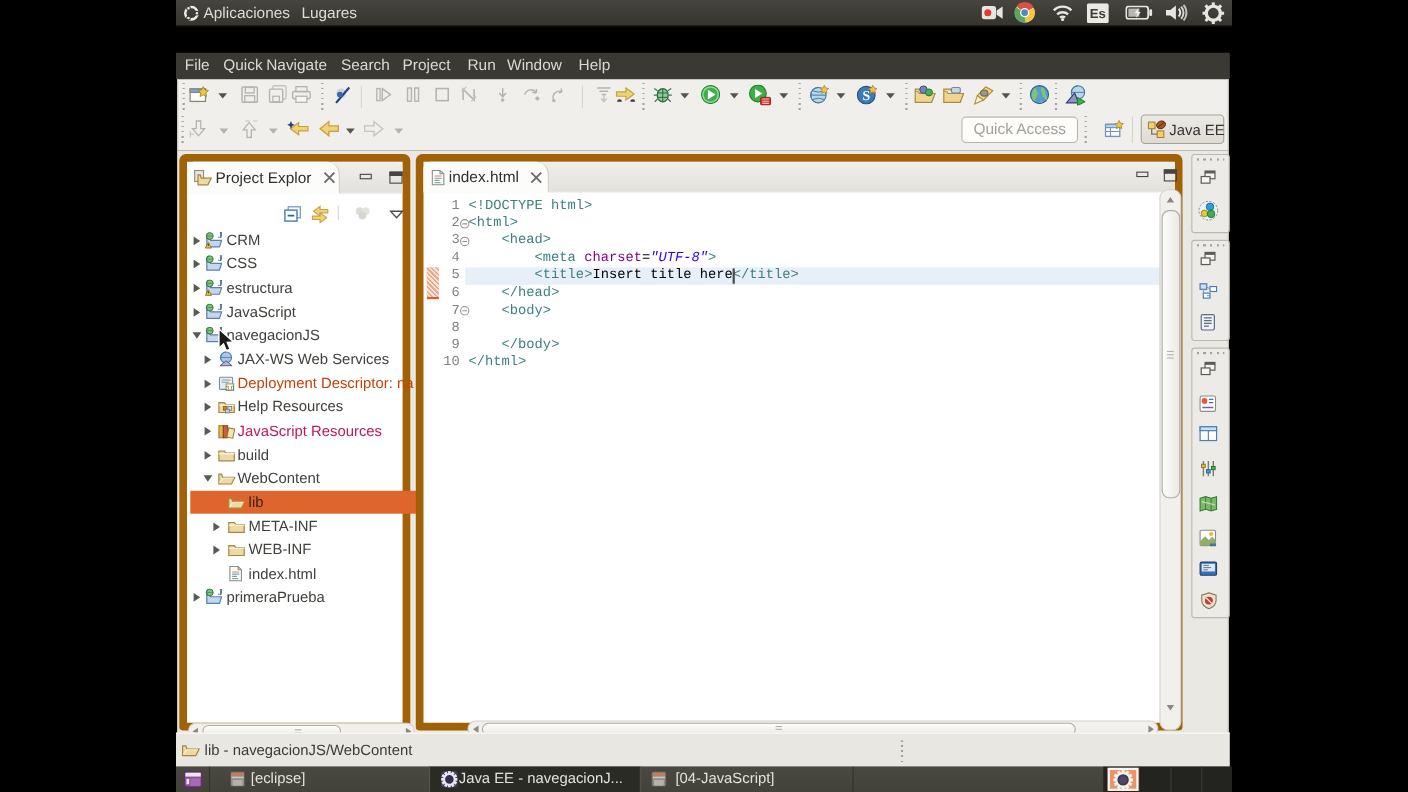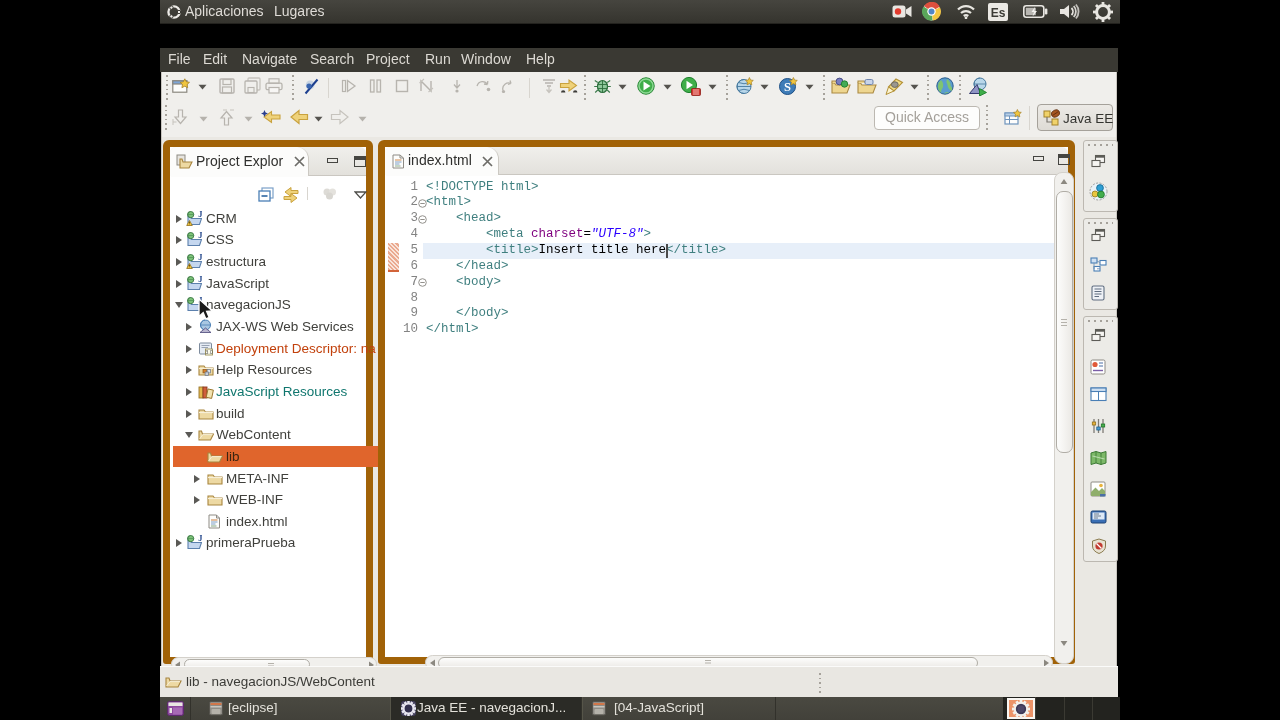--- a/index.html
+++ b/index.html
@@ -109,21 +109,21 @@
         <rect x="8.6" y="0" width="2.8" height="4.4" fill="#e8e6e1" transform="rotate(225 10 10)"></rect>
         <rect x="8.6" y="0" width="2.8" height="4.4" fill="#e8e6e1" transform="rotate(270 10 10)"></rect>
         <rect x="8.6" y="0" width="2.8" height="4.4" fill="#e8e6e1" transform="rotate(315 10 10)"></rect>
         <circle cx="10" cy="10" r="6.4" fill="none" stroke="#e8e6e1" stroke-width="3"></circle>
       </svg>
   </div>
 
   <div id="win">
     <div id="menubar">
       <span style="left:8px">File</span>
-        <span style="left:43px">Edit</span>
+        <span style="left:43px">Quick</span>
         <span style="left:82px">Navigate</span>
         <span style="left:150px">Search</span>
         <span style="left:206px">Project</span>
         <span style="left:265px">Run</span>
         <span style="left:301px">Window</span>
         <span style="left:366px">Help</span>
     </div>
     <div id="toolbar">
       <div class="dsep" style="left:4px;top:3px;height:26px;"></div>
         <svg class="abs" style="left:10px;top:6px" width="18" height="17" viewBox="0 0 18 17">
@@ -445,21 +445,21 @@
               </svg>
               <span class="lbl" style="left:45px;color:#40403c">Help Resources</span>
             </div>
             <div class="trow" style="top:233.9px;width:208px;">
               <div class="arrow-r" style="left:15px;"></div>
               <svg class="ticon" style="left:27px" width="16" height="16" viewBox="0 0 16 16">
                 <rect x="1" y="3" width="4" height="11" fill="#e3b84e" stroke="#97742a" stroke-width="0.9"></rect>
                 <rect x="5" y="3" width="4" height="11" fill="#cf5f3b" stroke="#8c3a1f" stroke-width="0.9"></rect>
                 <rect x="9" y="5.5" width="5.5" height="8.5" fill="#f2e3b2" stroke="#97742a" stroke-width="0.9" transform="rotate(12 12 10)"></rect>
               </svg>
-              <span class="lbl" style="left:45px;color:#0f766e">JavaScript Resources</span>
+              <span class="lbl" style="left:45px;color:#be185d">JavaScript Resources</span>
             </div>
             <div class="trow" style="top:255.6px;width:208px;">
               <div class="arrow-r" style="left:15px;"></div>
               <svg class="ticon" style="left:27px" width="16" height="16" viewBox="0 0 16 16">
                 <path d="M1 4 L1 13 L15 13 L15 6 L7.5 6 L6 4 Z" fill="#edd9a3" stroke="#a8853f" stroke-width="1.1"></path>
                 <path d="M1 6.5 L15 6.5" stroke="#f7efd8" stroke-width="1.2"></path>
               </svg>
               <span class="lbl" style="left:45px;color:#40403c">build</span>
             </div>
             <div class="trow" style="top:277.2px;width:208px;">

